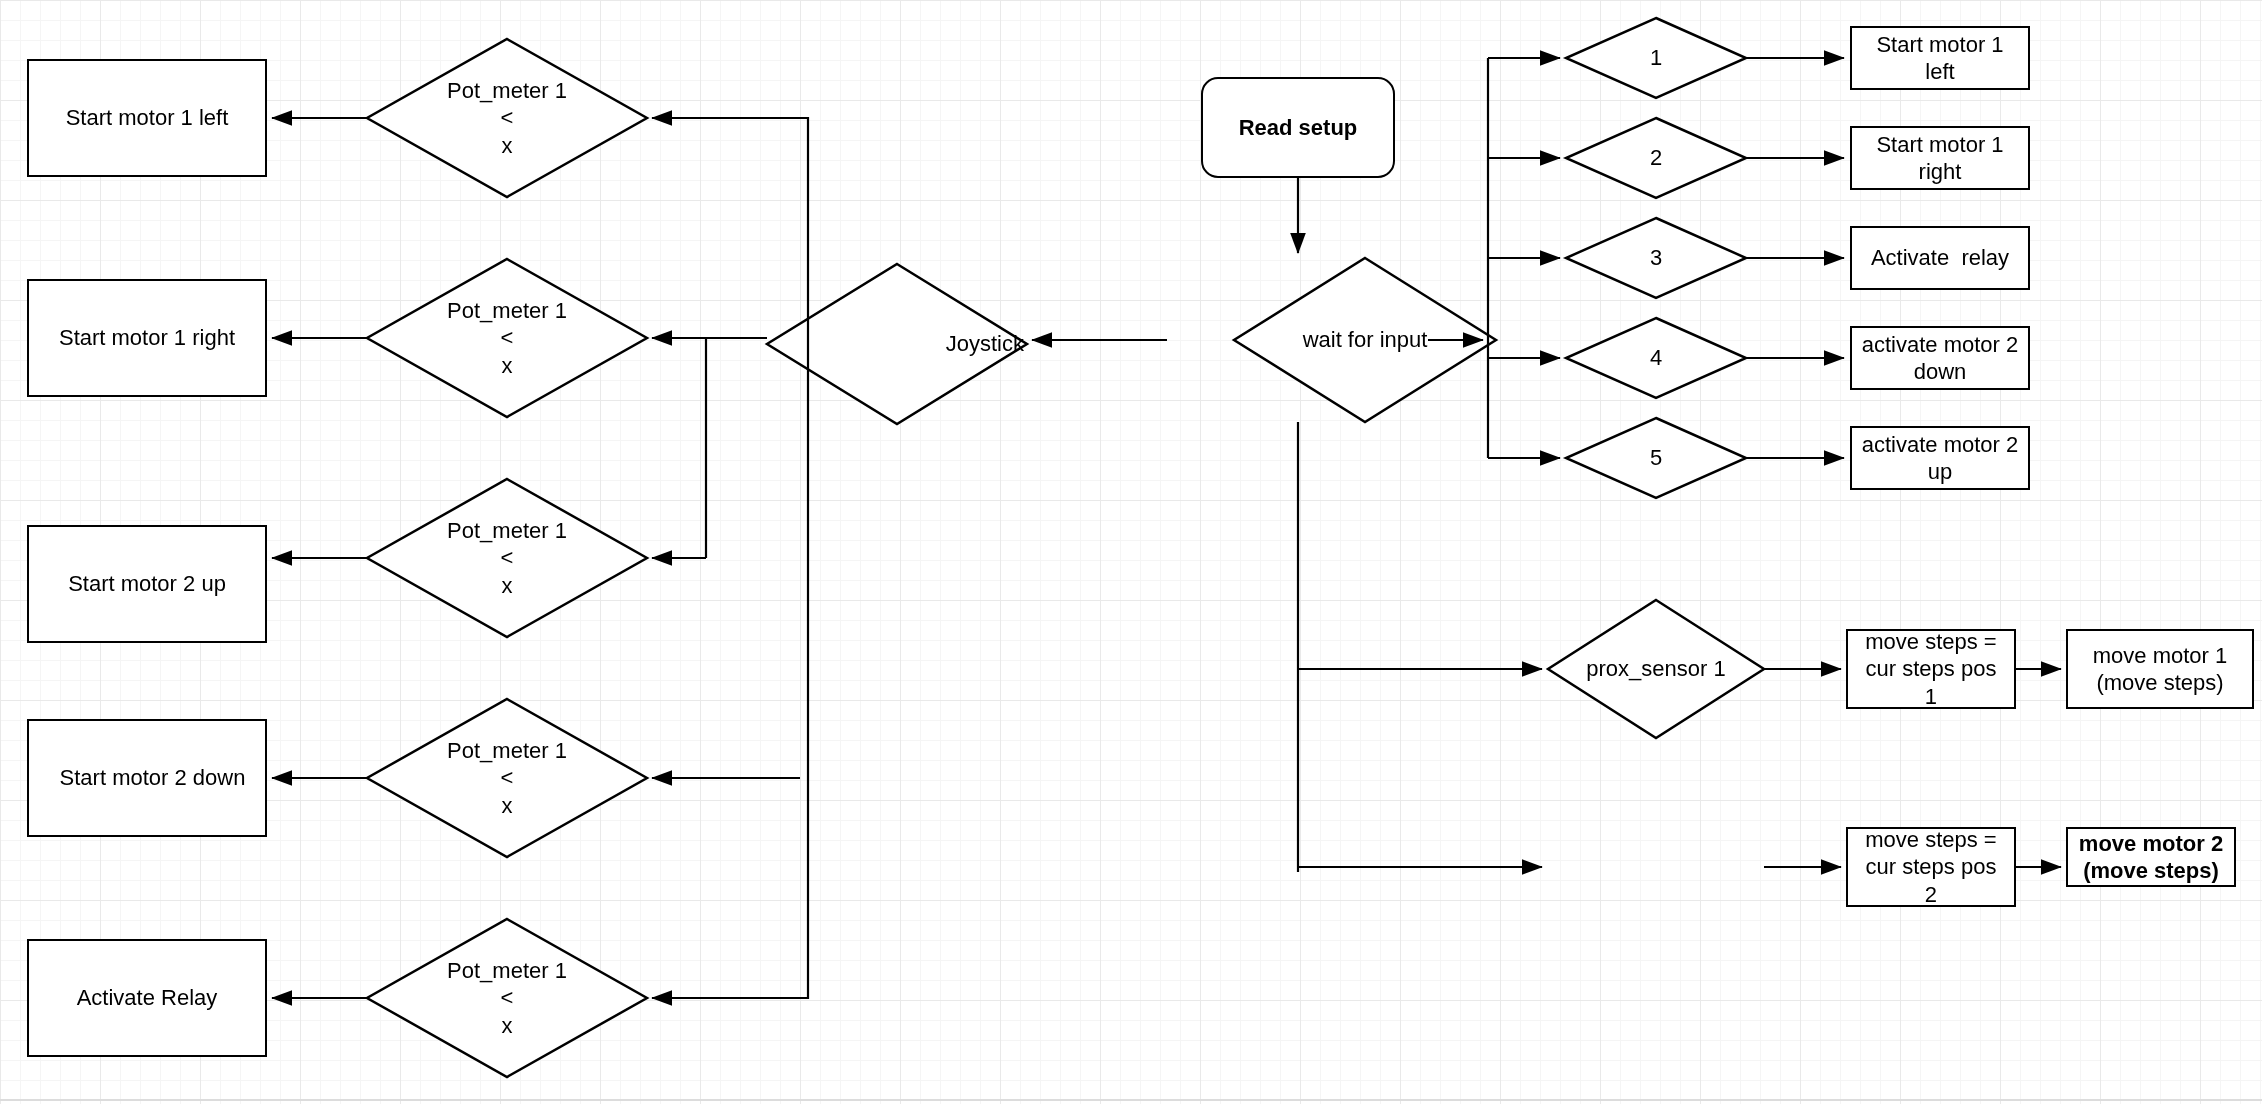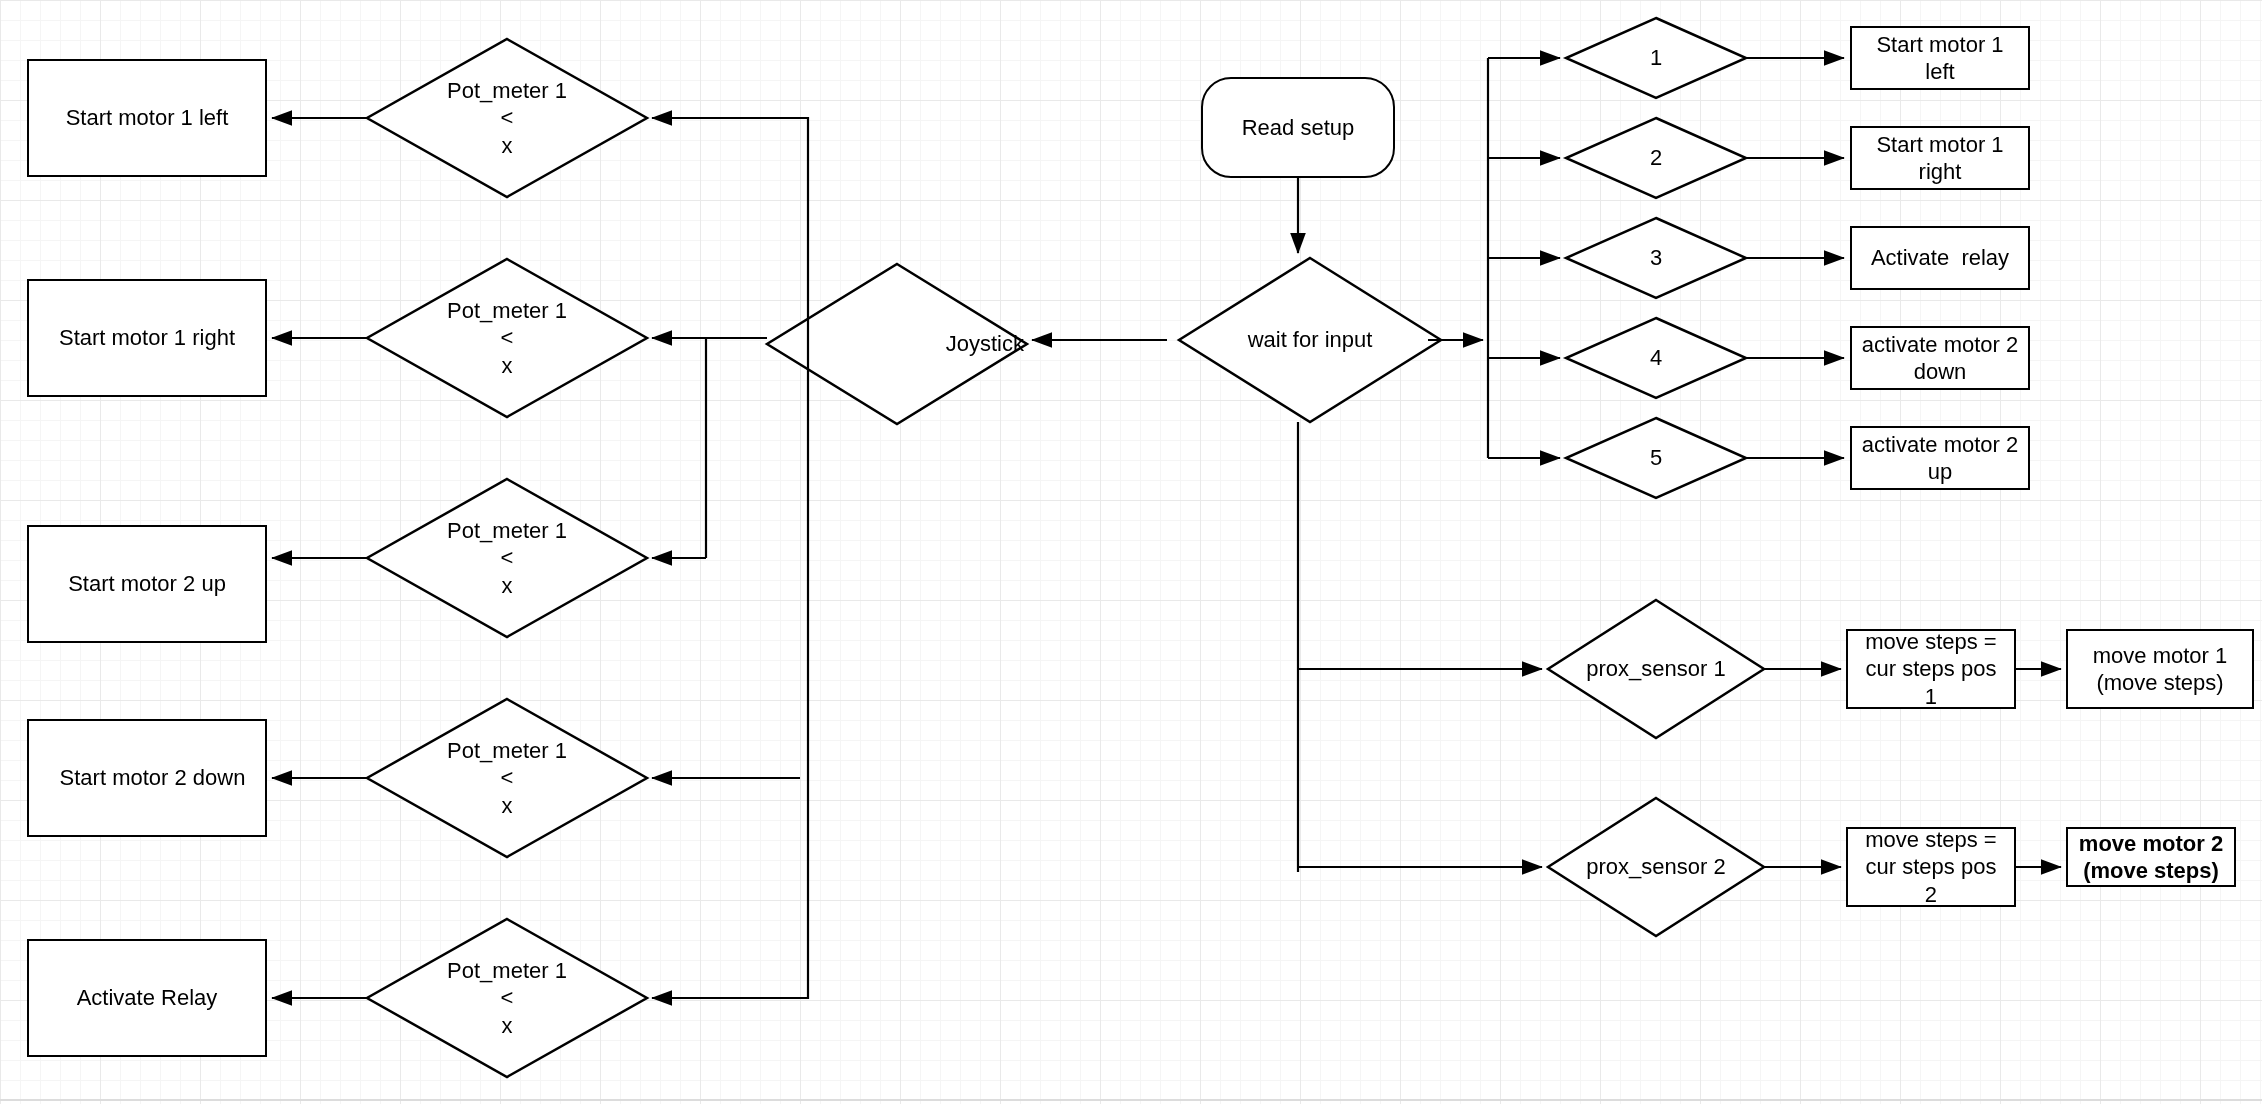--- a/index.html
+++ b/index.html
@@ -13,21 +13,21 @@
       linear-gradient(to bottom, #f5f5f5 1px, transparent 1px);
     background-size:100px 100px,100px 100px,20px 20px,20px 20px;
     font-family:"Liberation Sans","DejaVu Sans",sans-serif;
     color:#000;
   }
   .node{
     position:absolute;display:flex;align-items:center;justify-content:center;
     text-align:center;font-size:22px;line-height:1.25;z-index:2;
   }
   .rect-node{background:#ffffff;border:2.5px solid #000;box-sizing:border-box;}
-  .rounded{border-radius:30px;}
+  .rounded{border-radius:17px;font-weight:bold;}
   .diamond-node{background:transparent;border:none;}
   .diamond-node > svg{position:absolute;left:0;top:0;width:100%;height:100%;overflow:visible;z-index:1;}
   .lbl{position:relative;z-index:3;white-space:pre-wrap;padding:0 3px;}
   .wires{position:absolute;left:0;top:0;z-index:4;pointer-events:none;}
   .wires line{stroke:#000;stroke-width:2.2;}
   .dshape{fill:#ffffff;stroke:#000;stroke-width:2.5;}
   .page-edge{position:absolute;left:0;top:1099px;width:2262px;height:2px;background:#dcdcdc;z-index:1;}
 </style>
 </head>
 <body>
@@ -148,21 +148,21 @@
     <svg viewBox="0 0 260 160">
         <polygon class="dshape" points="130,0 260,80 130,160 0,80"></polygon>
       </svg>
     <span class="lbl">Joystick</span>
   </div>
 
   <div class="node rect-node rounded" style="left:1201px;top:77px;width:194px;height:101px;">
     <span class="lbl">Read setup</span>
   </div>
 
-  <div class="node diamond-node" style="left:1179px;top:258px;width:262px;height:164px;">
+  <div class="node diamond-node" style="left:1234px;top:258px;width:262px;height:164px;">
     <svg viewBox="0 0 262 164">
         <polygon class="dshape" points="131,0 262,82 131,164 0,82"></polygon>
       </svg>
     <span class="lbl">wait for input</span>
   </div>
 
   <div class="node diamond-node" style="left:1566px;top:18px;width:180px;height:80px;">
     <svg viewBox="0 0 180 80">
         <polygon class="dshape" points="90,0 180,40 90,80 0,40"></polygon>
       </svg>
@@ -211,26 +211,20 @@
   <div class="node rect-node" style="left:1850px;top:426px;width:180px;height:64px;">
     <span class="lbl">activate motor 2
 up</span>
   </div>
 
   <div class="node diamond-node" style="left:1548px;top:600px;width:216px;height:138px;text-align:center;">
     <svg viewBox="0 0 216 138">
         <polygon class="dshape" points="108,0 216,69 108,138 0,69"></polygon>
       </svg>
     <span class="lbl">prox_sensor 1</span>
-  </div>
-  <div class="node diamond-node" style="left:1548px;top:798px;width:216px;height:138px;">
-    <svg viewBox="0 0 216 138">
-        <polygon class="dshape" points="108,0 216,69 108,138 0,69"></polygon>
-      </svg>
-    <span class="lbl">prox_sensor 2</span>
   </div>
 
   <div class="node rect-node" style="left:1846px;top:629px;width:170px;height:80px;">
     <span class="lbl">move steps =
 cur steps pos
 1</span>
   </div>
   <div class="node rect-node" style="left:2066px;top:629px;width:188px;height:80px;">
     <span class="lbl">move motor 1
 (move steps)</span>

